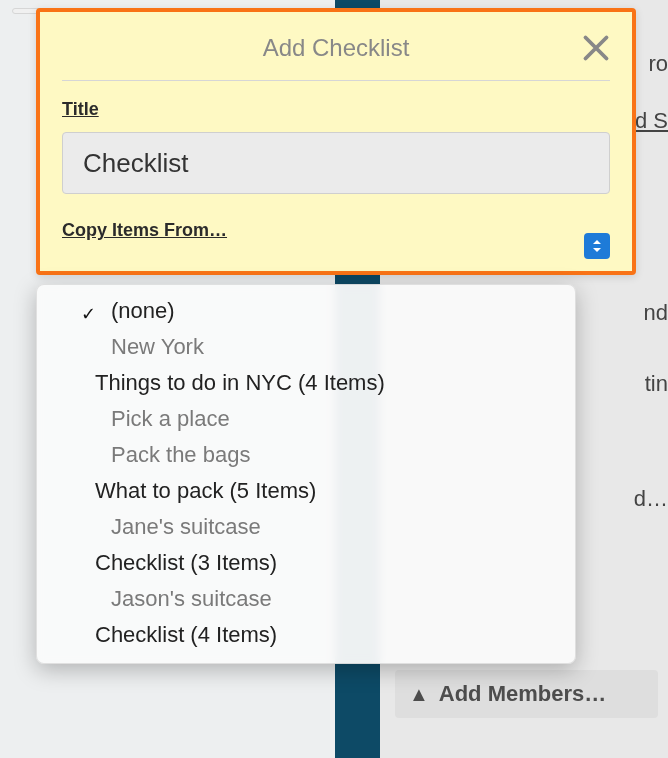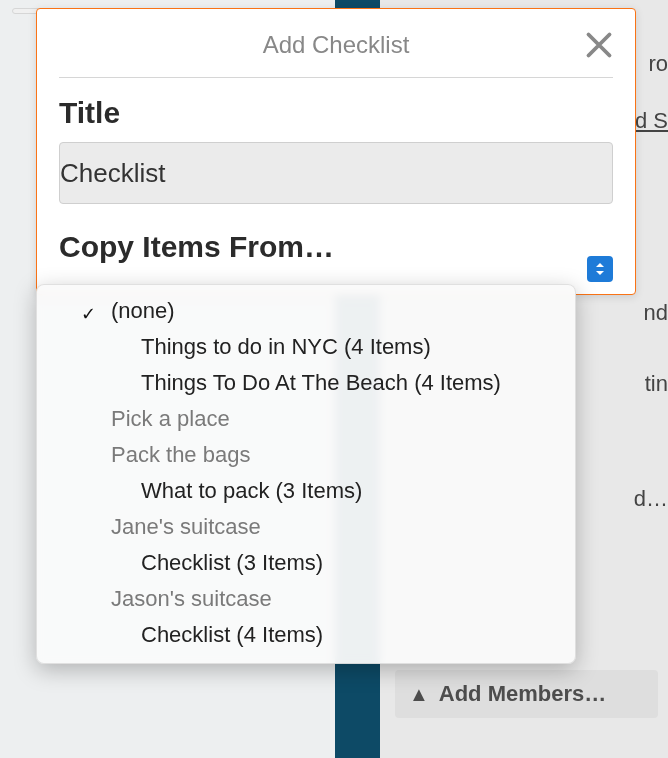--- a/index.html
+++ b/index.html
@@ -28,45 +28,46 @@
   .side-add {
     position: absolute; right: 10px; bottom: 40px; left: 395px;
     height: 48px; background: #dedede; border-radius: 4px;
     display: flex; align-items: center; padding: 0 14px;
     color: #4d4d4d; font-weight: 700; font-size: 22px;
   }
 
   
   .popup {
     position: absolute; left: 36px; top: 8px; width: 600px;
-    background: #ffffff; border: 1px solid #f97316; border-radius: 4px;
+    background: #fef9c3; border: 4px solid #f97316; border-radius: 4px;
     box-shadow: 0 2px 8px rgba(0,0,0,0.12);
     padding: 12px 22px 18px 22px;
   }
   .popup-header {
     position: relative; text-align: center; padding: 10px 0 18px 0;
     border-bottom: 1px solid #d6d6d6;
     margin-bottom: 18px;
   }
   .popup-title {
     font-size: 24px; color: #888; font-weight: 400;
   }
   .close-x {
     position: absolute; right: 0; top: 10px; width: 28px; height: 28px;
     color: #888; font-size: 26px; line-height: 26px; cursor: pointer;
     display: flex; align-items: center; justify-content: center;
   }
   .field-label {
-    font-size: 30px; font-weight: 700; color: #2b2b2b;
+    font-size: 18px; font-weight: 700; color: #2b2b2b;
     margin-bottom: 12px;
+    text-decoration: underline;
   }
   .text-input {
     width: 100%; height: 62px; border: 1px solid #cfcfcf; border-radius: 4px;
     background: #ebebeb; font-size: 26px; color: #333;
-    padding: 0 0; margin-bottom: 26px;
+    padding: 0 20px; margin-bottom: 26px;
   }
 
   .select-arrow {
     position: absolute; right: 22px; width: 26px; height: 26px;
     background: #1e7bd8; border-radius: 4px;
     display: flex; align-items: center; justify-content: center;
     color: #fff;
     bottom: 12px;
   }
   .select-arrow svg { width: 14px; height: 14px; }
@@ -87,21 +88,21 @@
     padding: 1px 14px 1px 46px;
     color: #222;
     cursor: default;
   }
   .dd-row.group {
     color: #7a7a7a;
     padding-left: 74px;
     cursor: default;
   }
   .dd-row.opt {
-    padding-left: 104px;
+    padding-left: 58px;
     cursor: pointer;
   }
   .dd-row.none {
     padding-left: 74px;
     cursor: pointer;
   }
   .dd-check {
     position: absolute; left: 44px; top: 4px;
     font-size: 18px; color: #111;
   }
@@ -158,37 +159,37 @@
     </svg>
   </span>
 </div>
 
 <div class="dropdown">
   <div class="dd-row none">
     <span class="dd-check">✓</span>
     <span>(none)</span>
   </div>
 
+  <div class="dd-row group">
+    <span>New York</span>
+  </div>
   <div class="dd-row opt">
     <span>Things to do in NYC (4 Items)</span>
   </div>
 
-  <div class="dd-row opt">
-    <span>Things To Do At The Beach (4 Items)</span>
-  </div>
 
   <div class="dd-row group">
     <span>Pick a place</span>
   </div>
 
   <div class="dd-row group">
     <span>Pack the bags</span>
   </div>
   <div class="dd-row opt">
-    <span>What to pack (3 Items)</span>
+    <span>What to pack (5 Items)</span>
   </div>
 
   <div class="dd-row group">
     <span>Jane's suitcase</span>
   </div>
   <div class="dd-row opt">
     <span>Checklist (3 Items)</span>
   </div>
 
   <div class="dd-row group">

